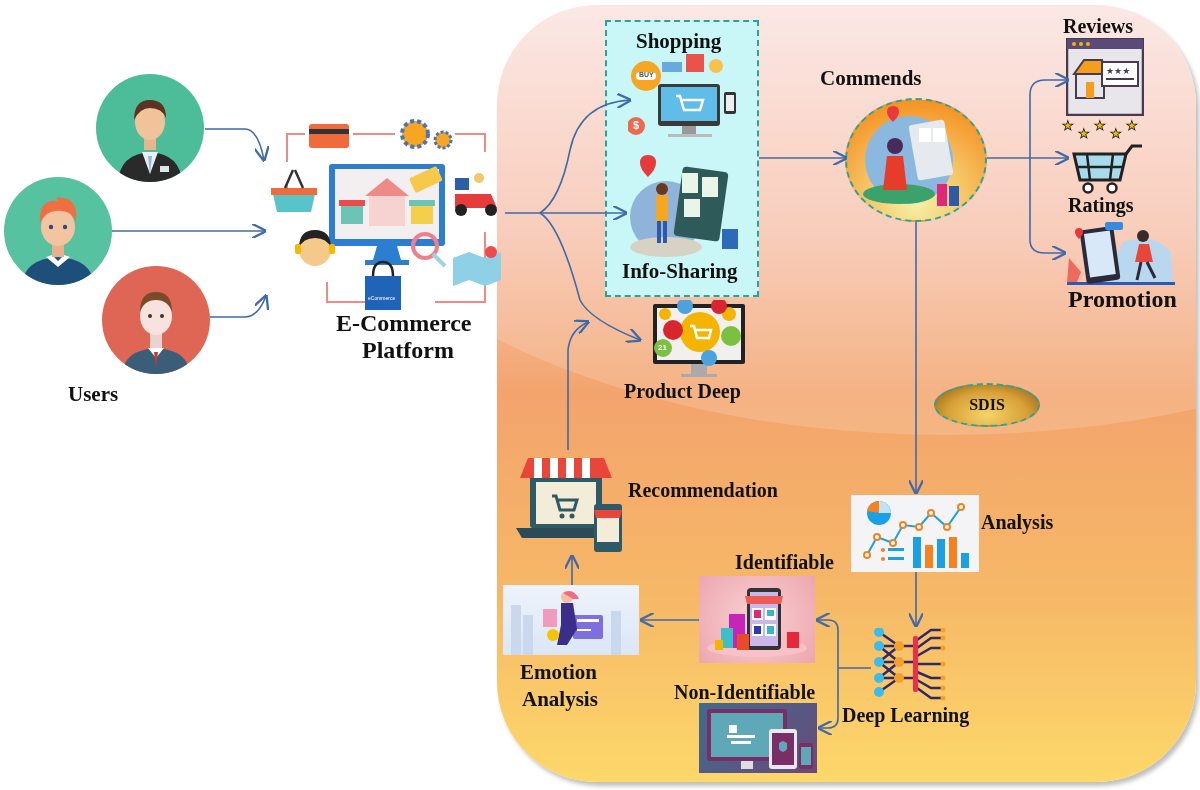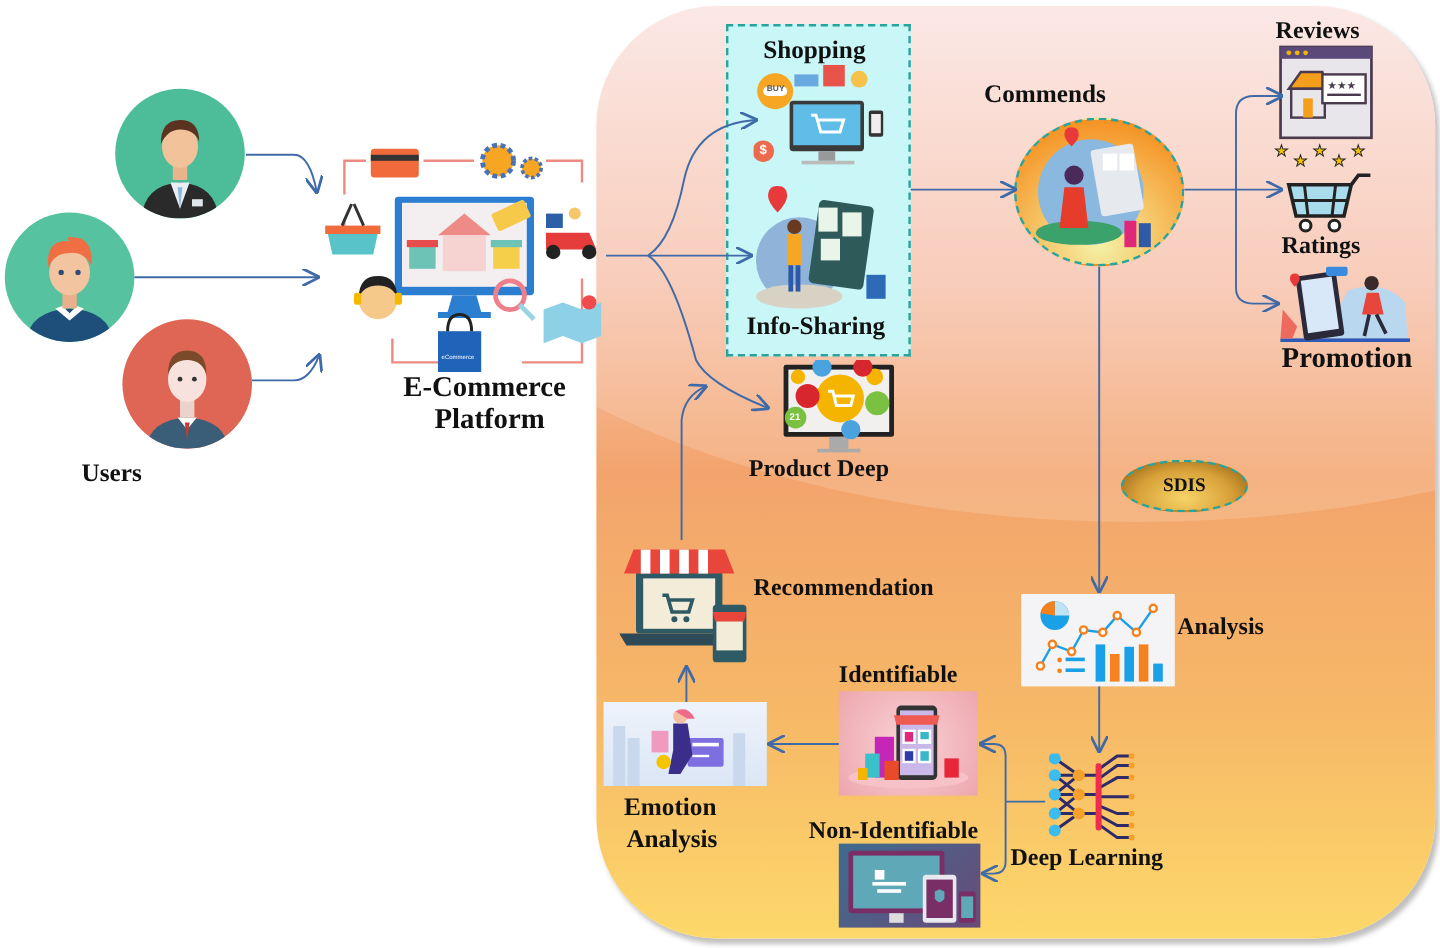--- a/index.html
+++ b/index.html
@@ -291,21 +291,21 @@
         <circle cx="72" cy="20" r="2.5"></circle>
         <circle cx="72" cy="36" r="2.5"></circle>
         <circle cx="72" cy="50" r="2.5"></circle>
         <circle cx="72" cy="60" r="2.5"></circle>
         <circle cx="72" cy="70" r="2.5"></circle>
       </g>
   </svg>
 </div>
 <div class="lbl" style="left:842px;top:705px;font-size:20px;">Deep Learning</div>
 
-<div class="lbl" style="left:699px;top:552px;font-size:20px;">Identifiable</div>
+<div class="lbl" style="left:735px;top:552px;font-size:20px;">Identifiable</div>
 <div class="box" style="left:699px;top:576px;width:116px;height:87px;background:radial-gradient(circle at 50% 50%,#f9d2d6 0%,#eda6ad 100%);">
   <svg width="116" height="87" viewBox="0 0 116 87">
     <ellipse cx="58" cy="72" rx="50" ry="9" fill="#f6c2c8"></ellipse>
     <rect x="48" y="12" width="34" height="62" rx="4" fill="#333"></rect>
     <rect x="51" y="16" width="28" height="54" fill="#c9b8e8"></rect>
     <path d="M46 20 L84 20 L82 28 L48 28Z" fill="#ef5a52"></path>
     <rect x="53" y="32" width="11" height="12" fill="#fff"></rect>
       <rect x="66" y="32" width="11" height="12" fill="#fff"></rect>
     <rect x="53" y="48" width="11" height="12" fill="#fff"></rect>
       <rect x="66" y="48" width="11" height="12" fill="#fff"></rect>

